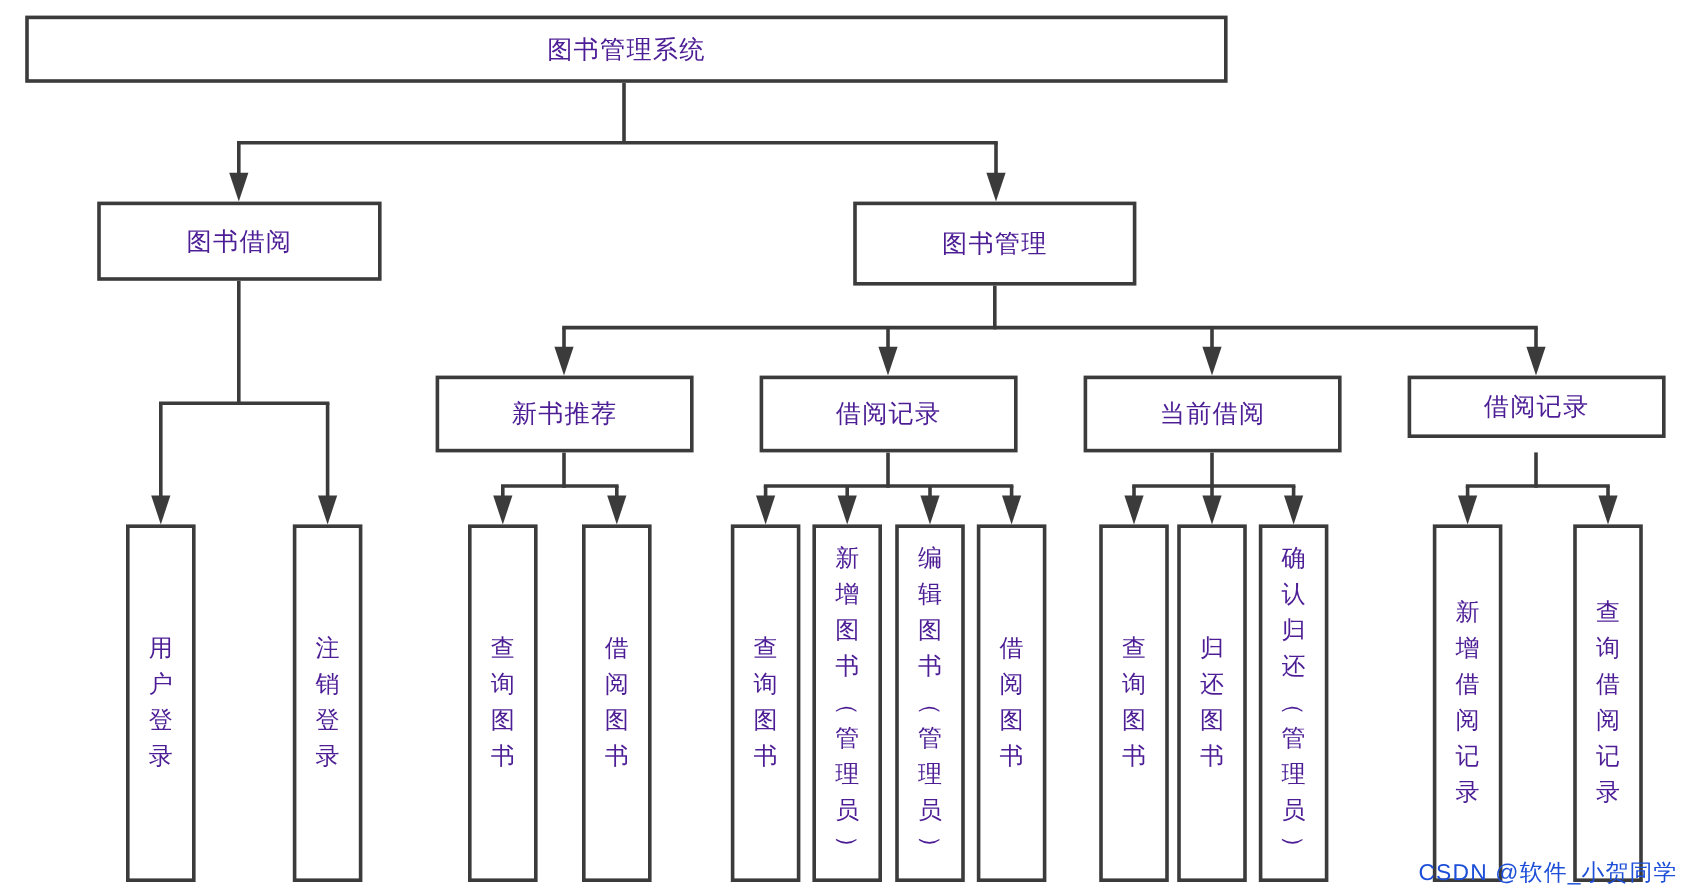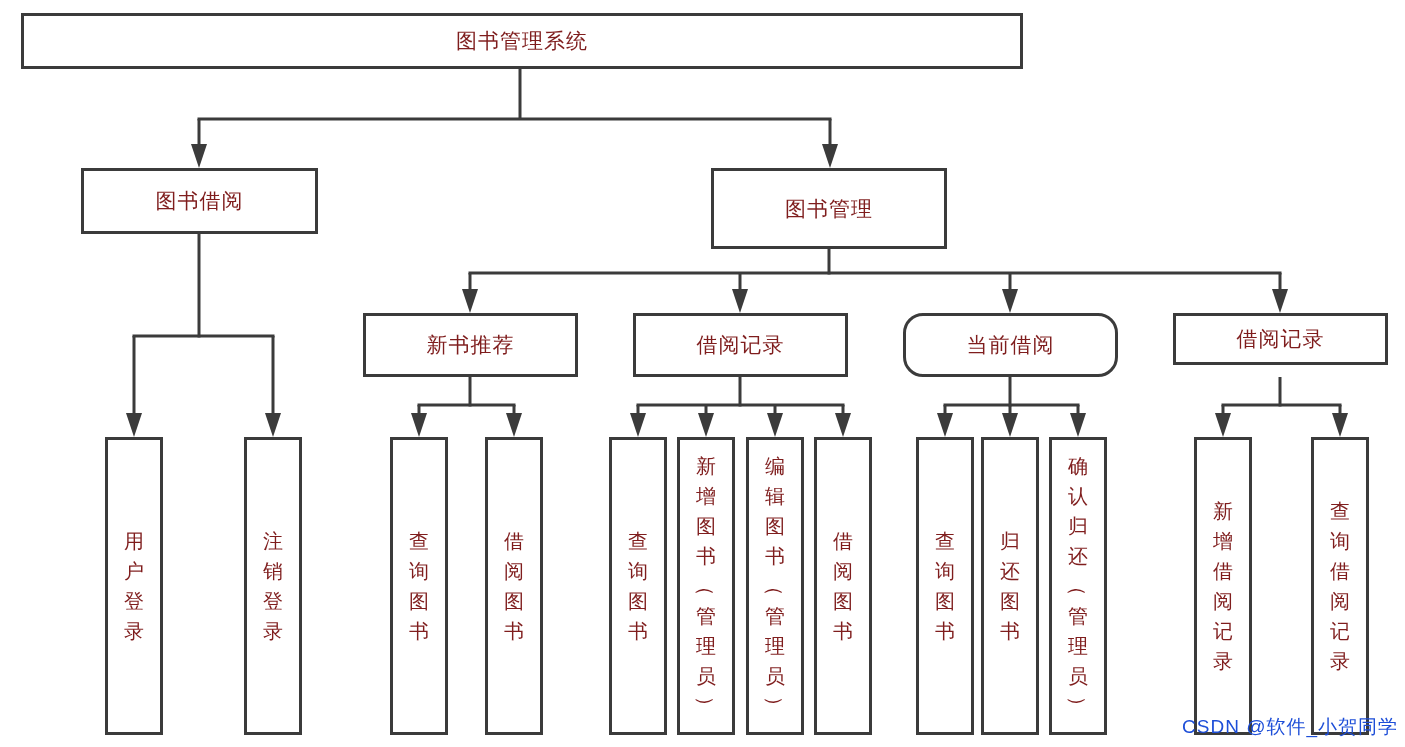--- a/index.html
+++ b/index.html
@@ -22,21 +22,21 @@
     z-index: 1;
   }
   .node {
     position: absolute;
     box-sizing: border-box;
     border: 3px solid #3b3b3b;
     background: #ffffff;
     display: flex;
     align-items: center;
     justify-content: center;
-    color: #7f1d1d;
+    color: #4c1d95;
     z-index: 2;
   }
   .node.h {
     font-size: 21px;
     letter-spacing: 1px;
   }
   .node.leaf {
     flex-direction: column;
     font-size: 20px;
   }
@@ -56,24 +56,24 @@
     top: 714px;
     font-size: 19px;
     color: #1d4ed8;
     z-index: 5;
     letter-spacing: 1px;
     white-space: nowrap;
   }
   
   #n-root            { left: 21px;   top: 13px;  width: 1002px; height: 56px; }
   #n-user-login      { left: 81px;   top: 168px; width: 237px;  height: 66px; }
-  #n-book-mgmt       { left: 711px;  top: 168px; width: 236px;  height: 81px; justify-content: center; }
+  #n-book-mgmt       { left: 711px;  top: 168px; width: 236px;  height: 70px; justify-content: center; }
   #n-new-books       { left: 363px;  top: 313px; width: 215px;  height: 64px; }
   #n-book-borrow     { left: 633px;  top: 313px; width: 215px;  height: 64px; }
-  #n-current-borrow  { left: 903px;  top: 313px; width: 215px;  height: 64px; border-radius: 20px; }
+  #n-current-borrow  { left: 903px;  top: 313px; width: 215px;  height: 64px; }
   #n-borrow-records  { left: 1173px; top: 313px; width: 215px;  height: 52px; }
   .leaf { top: 437px; width: 58px; height: 298px; }
   #l-user-login   { left: 105px; }
   #l-logout       { left: 244px; }
   #l-nb-query     { left: 390px; }
   #l-nb-borrow    { left: 485px; }
   #l-bb-query     { left: 609px; }
   #l-bb-add       { left: 677px; }
   #l-bb-edit      { left: 746px; }
   #l-bb-borrow    { left: 814px; }

